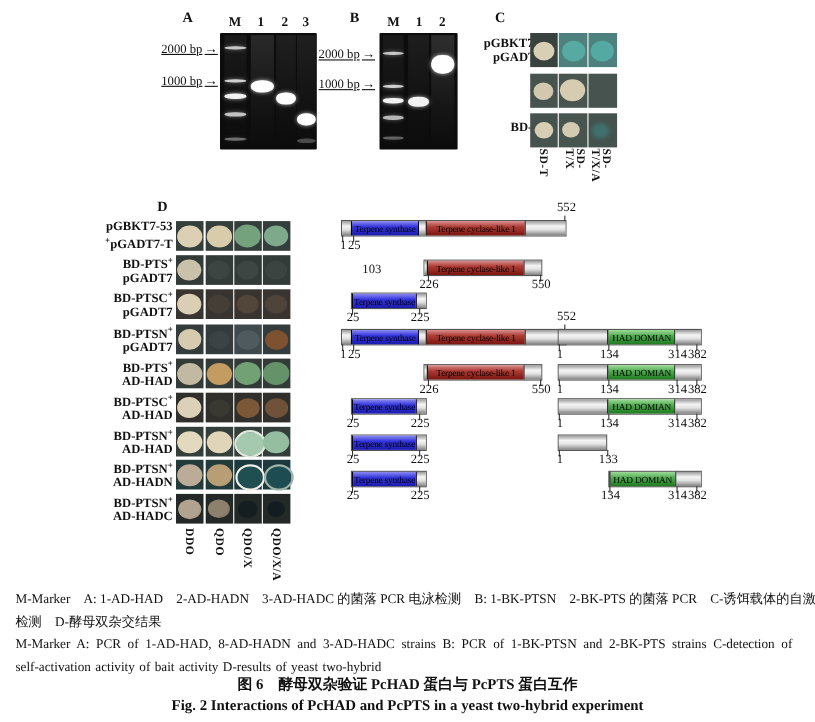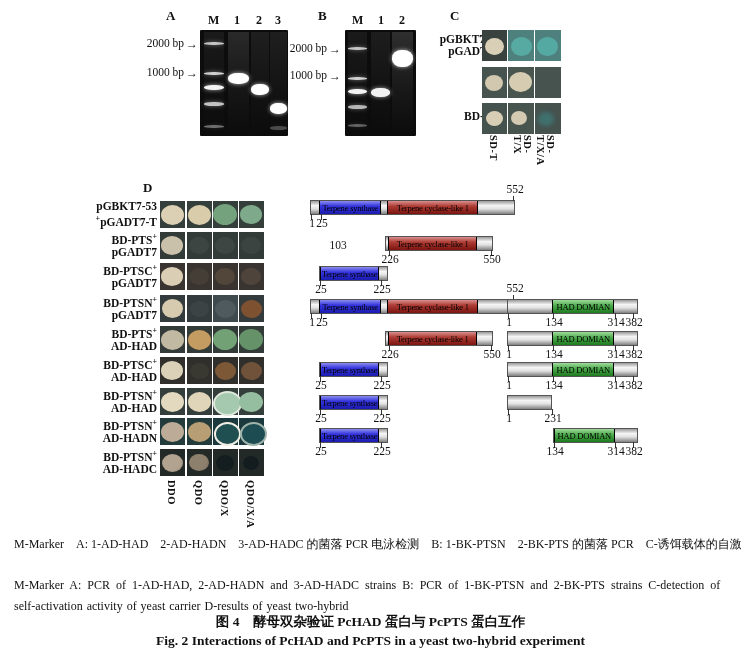--- a/index.html
+++ b/index.html
@@ -1,21 +1,21 @@
 <!DOCTYPE html>
 <html><head>
 <meta charset="utf-8">
 <style>
   html,body{margin:0;padding:0;background:#ffffff;}
   .page{position:relative;width:741px;height:656px;background:#ffffff;overflow:hidden;
         font-family:"Liberation Serif","DejaVu Serif",serif;color:#111;}
   .pletter{position:absolute;font-size:13px;font-weight:600;}
   .gel{position:absolute;background:#0c0c0c;border-radius:1px;}
   .lanelab{position:absolute;font-size:12px;font-weight:600;}
-  .marker{position:absolute;font-size:11.5px;white-space:nowrap;display:flex;align-items:flex-start;justify-content:flex-end;}
+  .marker{position:absolute;font-size:11.5px;white-space:nowrap;display:flex;align-items:center;justify-content:flex-end;text-decoration:underline;}
   .marker .arr{font-size:12px;margin-left:2px;}
   .smear{position:absolute;}
   .band{position:absolute;background:#fff;border-radius:45%;}
   .cell{position:absolute;}
   .spot{position:absolute;border-radius:50%;}
   .rowlab{position:absolute;text-align:right;font-size:11.5px;font-weight:700;line-height:12.5px;}
   .rowlab sup{font-size:8px;}
   .vlabel{position:absolute;writing-mode:vertical-rl;font-size:10.5px;font-weight:600;letter-spacing:0.5px;line-height:10px;}
   .bar{position:absolute;height:15px;border:1px solid #555;box-sizing:border-box;display:flex;}
   .seg{height:100%;box-sizing:border-box;position:relative;display:flex;align-items:center;justify-content:center;overflow:hidden;}
@@ -34,24 +34,25 @@
 </head>
 <body>
 
 <div class="page" id="root">
   <span class="pletter" id="plA" style="left: 166px; top: 8px;">A</span>
   <span class="pletter" id="plB" style="left: 318px; top: 8px;">B</span>
   <span class="pletter" id="plC" style="left: 450px; top: 8px;">C</span>
   <span class="pletter" id="plD" style="left: 143px; top: 180px;">D</span>
 
   <div class="caption zh" style="left:14px;top:536px;">M-Marker　A: 1-AD-HAD　2-AD-HADN　3-AD-HADC 的菌落 PCR 电泳检测　B: 1-BK-PTSN　2-BK-PTS 的菌落 PCR　C-诱饵载体的自激活</div>
-  <div class="caption en" style="left:14px;top:578px;">M-Marker  A: PCR of 1-AD-HAD, 2-AD-HADN and 3-AD-HADC strains  B: PCR of 1-BK-PTSN and 2-BK-PTS strains C-detection of</div>
-  <div class="caption en2" style="left:14px;top:599px;">self-activation activity of yeast carrier  D-results of yeast two-hybrid</div>
+  <div class="caption zh" style="left:14px;top:557px;">检测　D-酵母双杂交结果</div>
+  <div class="caption en" style="left:14px;top:578px;">M-Marker  A: PCR of 1-AD-HAD, 8-AD-HADN and 3-AD-HADC strains  B: PCR of 1-BK-PTSN and 2-BK-PTS strains C-detection of</div>
+  <div class="caption en2" style="left:14px;top:599px;">self-activation activity of bait activity  D-results of yeast two-hybrid</div>
 
-  <div class="title" style="top:613px;">图 4　酵母双杂验证 PcHAD 蛋白与 PcPTS 蛋白互作</div>
+  <div class="title" style="top:613px;">图 6　酵母双杂验证 PcHAD 蛋白与 PcPTS 蛋白互作</div>
   <div class="title" style="top:633px;">Fig. 2   Interactions of PcHAD and PcPTS in a yeast two-hybrid experiment</div>
 <div class="gel" style="left: 200px; top: 30px; width: 88px; height: 106px; background: rgb(12, 12, 12);"></div>
     <div class="lanelab" style="left: 208px; top: 13px;">M</div>
     <div class="lanelab" style="left: 234px; top: 13px;">1</div>
     <div class="lanelab" style="left: 256px; top: 13px;">2</div>
     <div class="lanelab" style="left: 275px; top: 13px;">3</div>
     <div class="marker" style="left: 140px; top: 37px; width: 58px;">
       <span>2000 bp</span>
       <span class="arr">→</span>
     </div>
@@ -367,21 +368,21 @@
     <div class="tick" style="left: 320px; top: 409px; height: 6px;"></div>
     <div class="ticklab" style="left: 311px; top: 412px; width: 20px; text-align: center;">25</div>
     <div class="tick" style="left: 381px; top: 409px; height: 6px;"></div>
     <div class="ticklab" style="left: 372px; top: 412px; width: 20px; text-align: center;">225</div>
     <div class="bar" style="left: 507px; top: 395px; width: 45px;">
       <div class="seg seg-gray" style="width: 45px;"></div>
     </div>
     <div class="tick" style="left: 508px; top: 409px; height: 6px;"></div>
     <div class="ticklab" style="left: 499px; top: 412px; width: 20px; text-align: center;">1</div>
     <div class="tick" style="left: 552px; top: 409px; height: 6px;"></div>
-    <div class="ticklab" style="left: 543px; top: 412px; width: 20px; text-align: center;">231</div>
+    <div class="ticklab" style="left: 543px; top: 412px; width: 20px; text-align: center;">133</div>
     <div class="bar" style="left: 319px; top: 428px; width: 69px;">
       <div class="seg seg-blue" style="width: 61px;">
         <span class="seglab">Terpene synthase</span>
       </div>
       <div class="seg seg-gray" style="width: 8px;"></div>
     </div>
     <div class="tick" style="left: 320px; top: 442px; height: 6px;"></div>
     <div class="ticklab" style="left: 311px; top: 445px; width: 20px; text-align: center;">25</div>
     <div class="tick" style="left: 381px; top: 442px; height: 6px;"></div>
     <div class="ticklab" style="left: 372px; top: 445px; width: 20px; text-align: center;">225</div>

